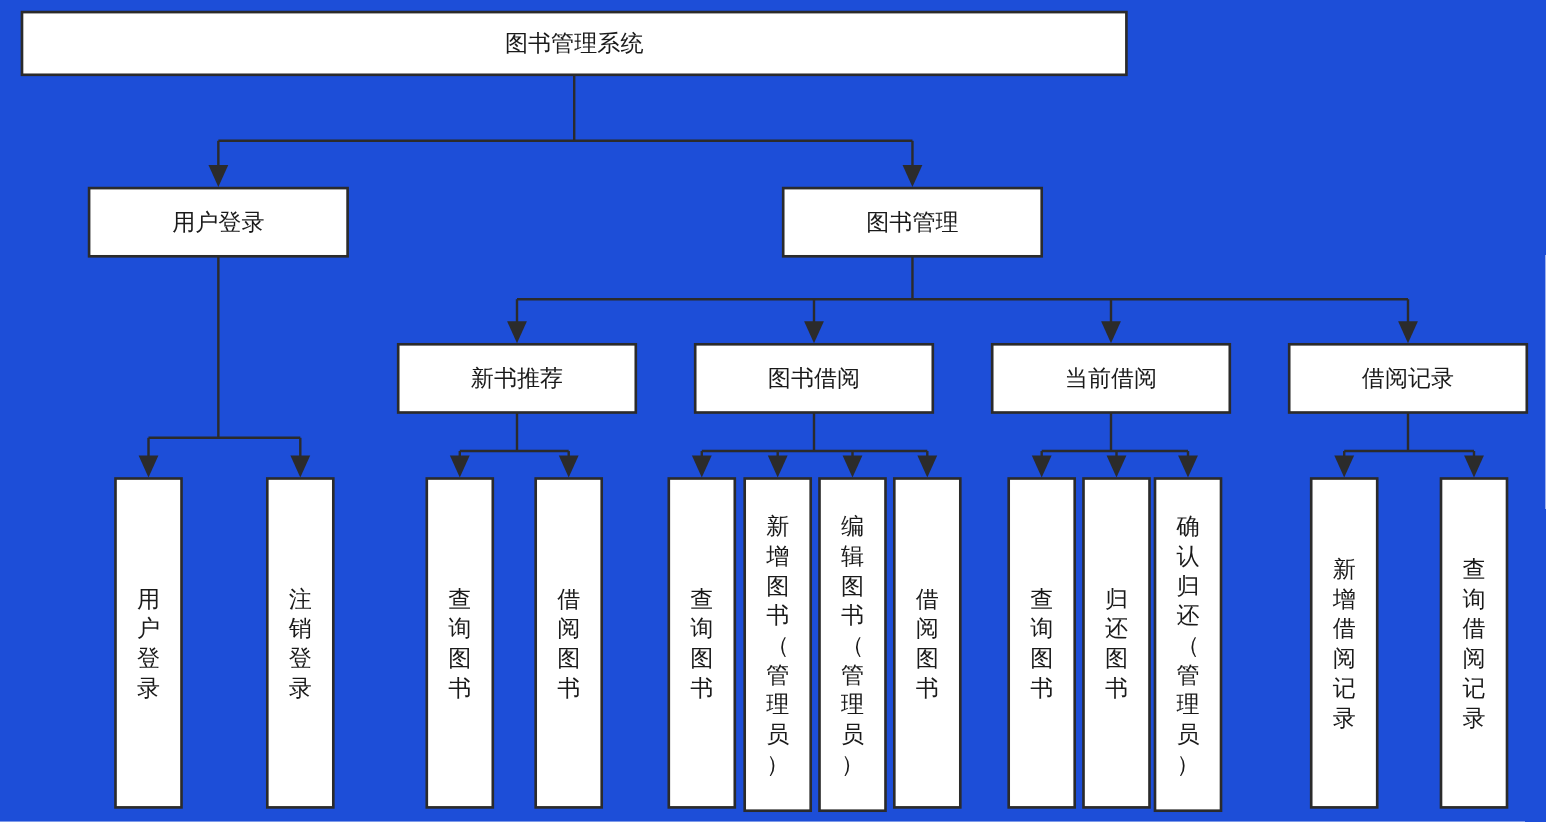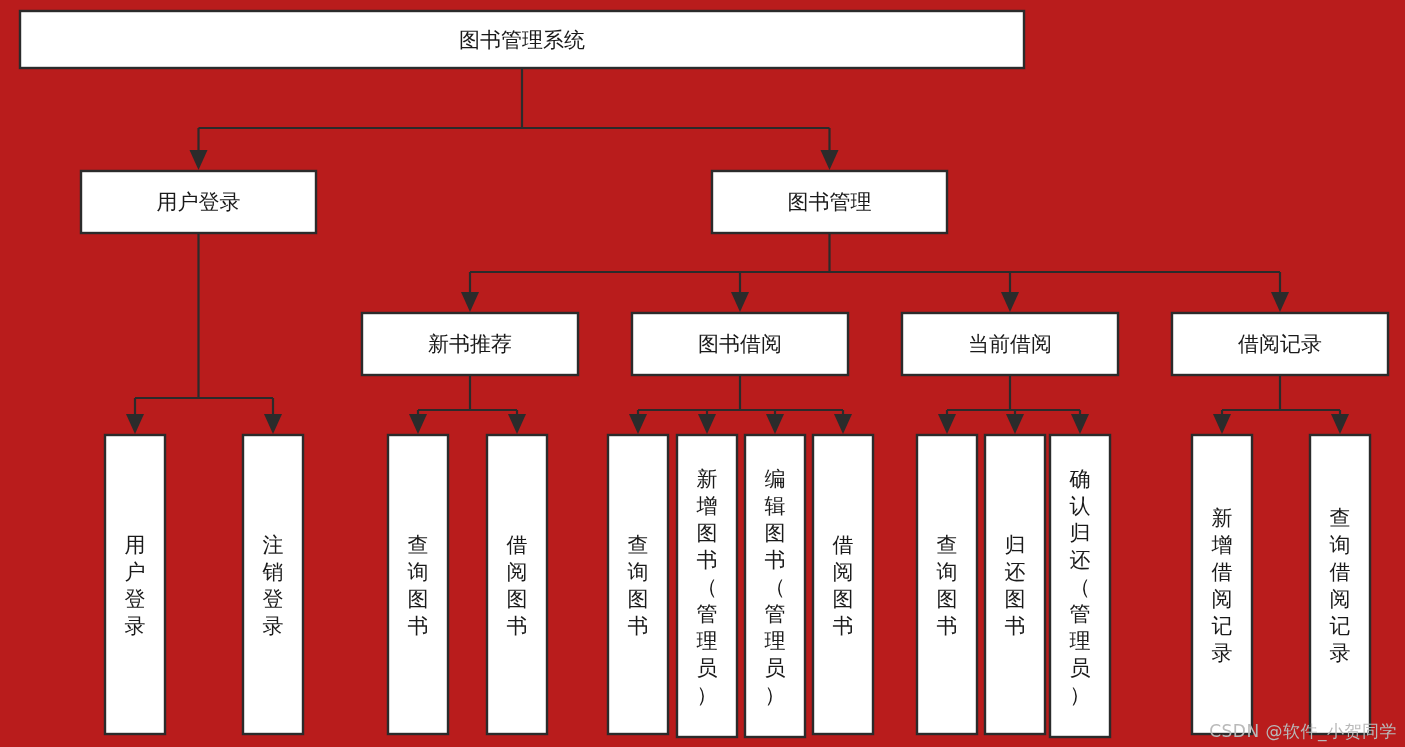--- a/index.html
+++ b/index.html
@@ -10,21 +10,21 @@
   body {
     width: 1405px;
     height: 747px;
     font-family: "DejaVu Sans", "Liberation Sans", sans-serif;
     overflow: hidden;
   }
   #diagram-root {
     position: relative;
     width: 1405px;
     height: 747px;
-    background: #b91c1c;
+    background: #1d4ed8;
   }
   svg#tree-svg {
     position: absolute;
     left: 0;
     top: 0;
     width: 1405px;
     height: 747px;
   }
   .node-box {
     fill: #ffffff;
@@ -204,15 +204,14 @@
           <rect x="1192" y="435" width="60" height="299" class="node-box"></rect>
           <text x="1222" y="524.56" class="node-label-v" text-anchor="middle" style="writing-mode:horizontal-tb;text-orientation:mixed;letter-spacing:0;font-size:21px;text-anchor:middle;"><tspan x="1222" dy="0">新</tspan><tspan x="1222" dy="27">增</tspan><tspan x="1222" dy="27">借</tspan><tspan x="1222" dy="27">阅</tspan><tspan x="1222" dy="27">记</tspan><tspan x="1222" dy="27">录</tspan></text>
         </g>
         <g>
           <rect x="1310" y="435" width="60" height="299" class="node-box"></rect>
           <text x="1340" y="524.56" class="node-label-v" text-anchor="middle" style="writing-mode:horizontal-tb;text-orientation:mixed;letter-spacing:0;font-size:21px;text-anchor:middle;"><tspan x="1340" dy="0">查</tspan><tspan x="1340" dy="27">询</tspan><tspan x="1340" dy="27">借</tspan><tspan x="1340" dy="27">阅</tspan><tspan x="1340" dy="27">记</tspan><tspan x="1340" dy="27">录</tspan></text>
         </g>
       </g>
   </svg>
 
-  <div class="watermark">CSDN @软件_小贺同学</div>
 
 </div>
 
 </body></html>

